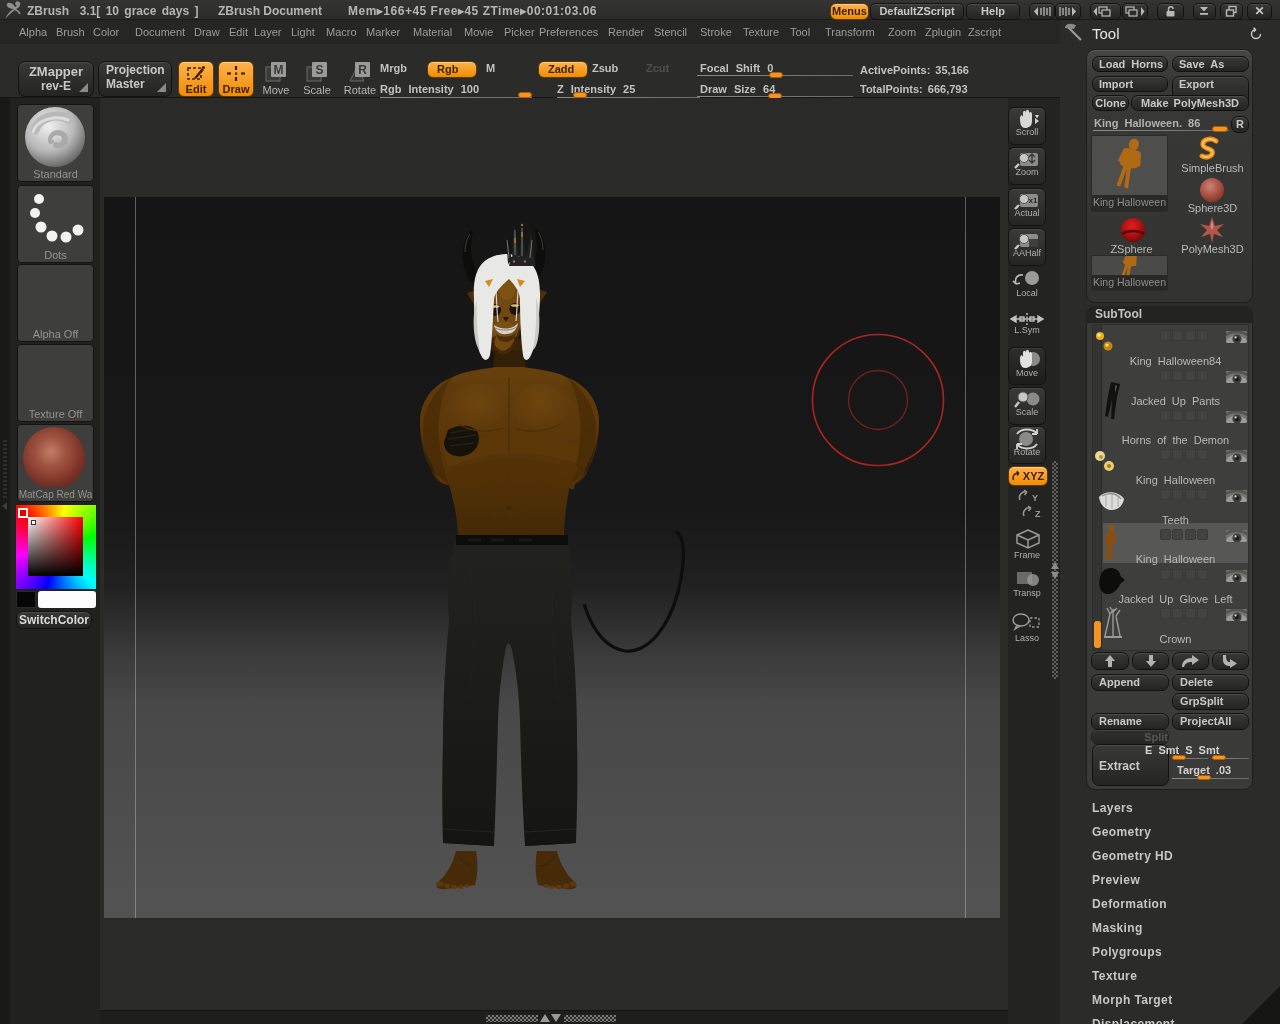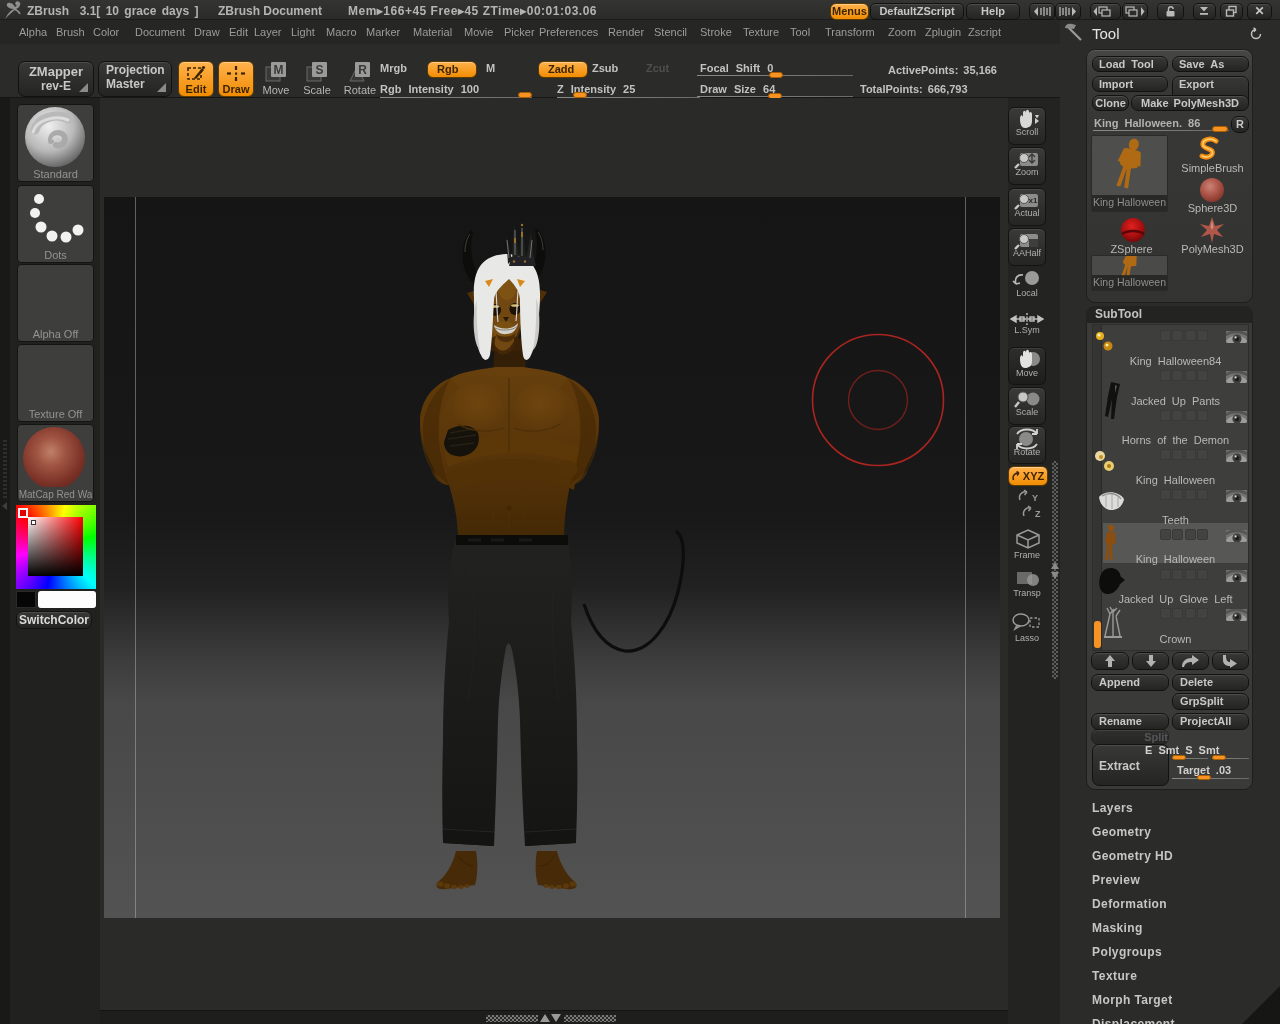--- a/index.html
+++ b/index.html
@@ -193,21 +193,21 @@
   <div class="track" style="left:557px;top:97px;width:143px;"></div>
   <div class="handle" style="left:573px;top:92px;"></div>
 
   <div class="lab" style="left:700px;top:62px;word-spacing:4px;">Focal Shift 0</div>
   <div class="track" style="left:697px;top:75px;width:156px;"></div>
   <div class="handle" style="left:769px;top:72px;"></div>
   <div class="lab" style="left:700px;top:83px;word-spacing:4px;">Draw Size 64</div>
   <div class="track" style="left:697px;top:96px;width:156px;"></div>
   <div class="handle" style="left:768px;top:93px;"></div>
 
-  <div class="lab" style="left:860px;top:64px;word-spacing:2px;margin-left:28px;">ActivePoints: 35,166</div>
+  <div class="lab" style="left:860px;top:64px;word-spacing:2px;">ActivePoints: 35,166</div>
   <div class="lab" style="left:860px;top:83px;word-spacing:2px;">TotalPoints: 666,793</div>
 
   <div class="abs" style="left:0;top:98px;width:100px;height:926px;background:#21211f;"></div>
   <div class="abs" style="left:0;top:98px;width:10px;height:926px;background:#191917;"></div>
   <div class="abs" style="left:3px;top:440px;width:4px;height:60px;background:repeating-linear-gradient(#2e2e2c 0 2px,#1a1a18 2px 4px);"></div>
   <div class="abs" style="left:2px;top:502px;width:0;height:0;border-top:4px solid transparent;border-bottom:4px solid transparent;border-right:5px solid #3e3e3c;"></div>
 
   <div class="thumb" style="top:104px;">
     <svg width="75" height="62" viewBox="0 0 75 62">
       <defs>
@@ -527,21 +527,21 @@
     <path d="M4 4 L18 18" stroke="#9a9a98" stroke-width="2.2"></path>
     <path d="M2 6 C2 3 5 1 9 2 L13 3 L11 7 Z" fill="#8a8a88"></path>
   </svg>
   <div class="abs" style="left:1092px;top:25px;color:#e4e4e2;font-size:15px;">Tool</div>
   <svg class="abs" style="left:1249px;top:27px" width="14" height="14" viewBox="0 0 14 14">
     <path d="M11.5 7 A4.5 4.5 0 1 1 7 2.5 M7 2.5 L4.5 0.8 M7 2.5 L4.8 4.6" fill="none" stroke="#c2c2c0" stroke-width="1.5"></path>
   </svg>
 
   <div class="abs" style="left:1086px;top:49px;width:167px;height:254px;border-radius:9px;
        background:linear-gradient(#474745,#383836 12%,#333331);box-shadow:inset 0 1px 0 rgba(255,255,255,.12);border:1px solid #1e1e1c;"></div>
-  <div class="btn" style="left:1092px;top:56px;width:76px;height:16px;line-height:14px;text-align:left;padding-left:6px;word-spacing:3px;">Load Tool</div>
+  <div class="btn" style="left:1092px;top:56px;width:76px;height:16px;line-height:14px;text-align:left;padding-left:6px;word-spacing:3px;">Load Horns</div>
   <div class="btn" style="left:1172px;top:56px;width:77px;height:16px;line-height:14px;text-align:left;padding-left:6px;word-spacing:3px;">Save As</div>
   <div class="btn" style="left:1092px;top:76px;width:76px;height:16px;line-height:14px;text-align:left;padding-left:6px;">Import</div>
   <div class="btn" style="left:1172px;top:76px;width:77px;height:32px;line-height:14px;text-align:left;padding-left:6px;">Export</div>
   <div class="btn" style="left:1092px;top:95px;width:37px;height:16px;line-height:14px;">Clone</div>
   <div class="btn" style="left:1131px;top:95px;width:118px;height:16px;line-height:14px;word-spacing:2px;">Make PolyMesh3D</div>
   <div class="lab" style="left:1094px;top:117px;word-spacing:3px;color:#b2b2b0;">King Halloween. 86</div>
   <div class="track" style="left:1093px;top:130px;width:136px;"></div>
   <div class="handle" style="left:1212px;top:126px;width:16px;"></div>
   <div class="btn" style="left:1231px;top:116px;width:18px;height:17px;line-height:15px;">R</div>
 

